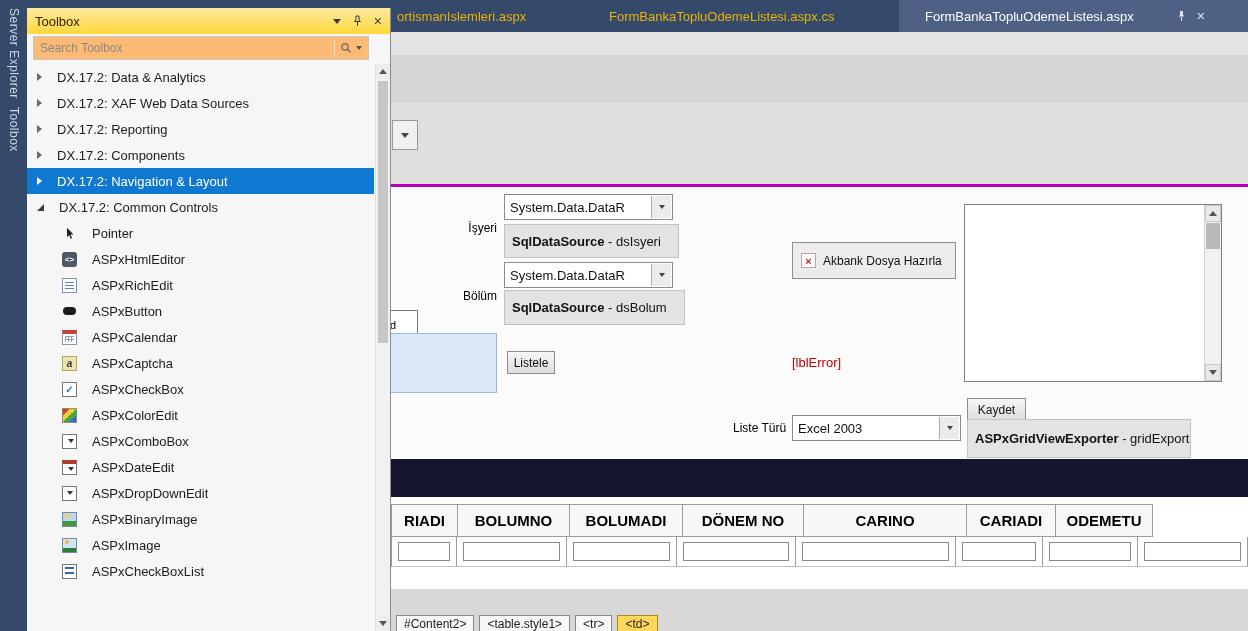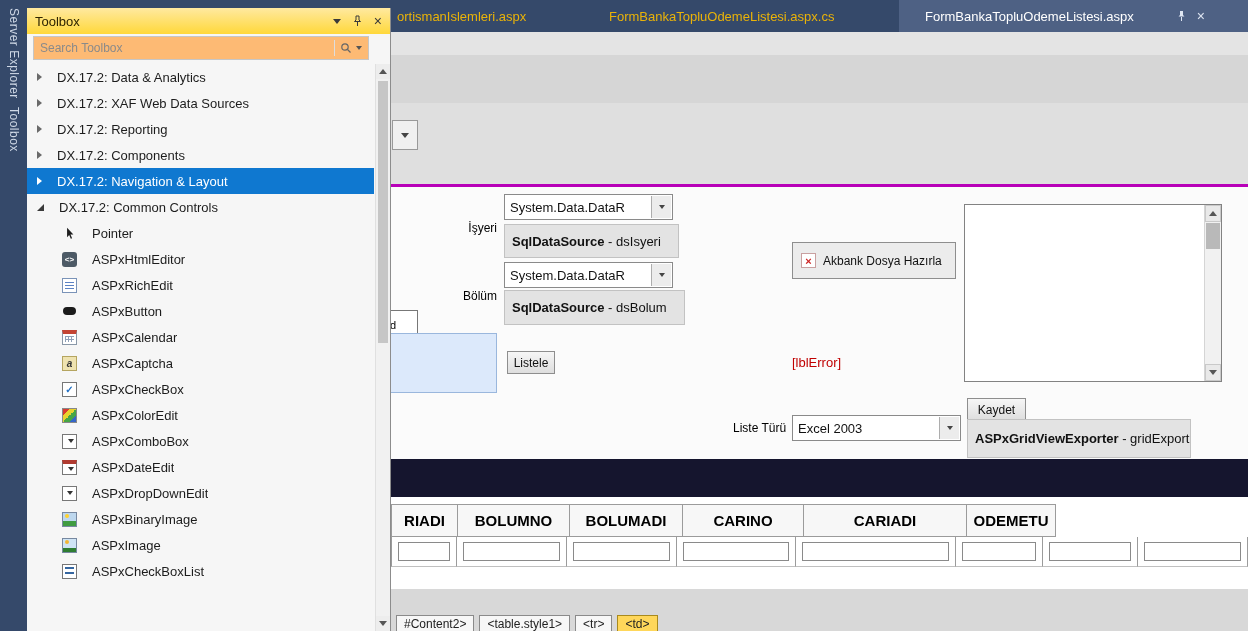--- a/index.html
+++ b/index.html
@@ -224,20 +224,21 @@
 
   <div class="dsbox" style="left:967px;top:419px;width:224px;height:39px">
     <b>ASPxGridViewExporter</b>
       <span class="sfx"> - gridExport</span>
   </div>
 
   <div class="grid-row gcols" style="top:504px;height:33px">
     <div class="gh">RIADI</div>
     <div class="gh">BOLUMNO</div>
     <div class="gh">BOLUMADI</div>
+    <div class="gh">DÖNEM NO</div>
     <div class="gh">CARINO</div>
     <div class="gh">CARIADI</div>
     <div class="gh">ODEMETU</div>
   </div>
   <div class="grid-row gcols" style="top:537px;height:30px">
     <div class="fc">
         <div class="fi"></div>
       </div>
     <div class="fc">
         <div class="fi"></div>

